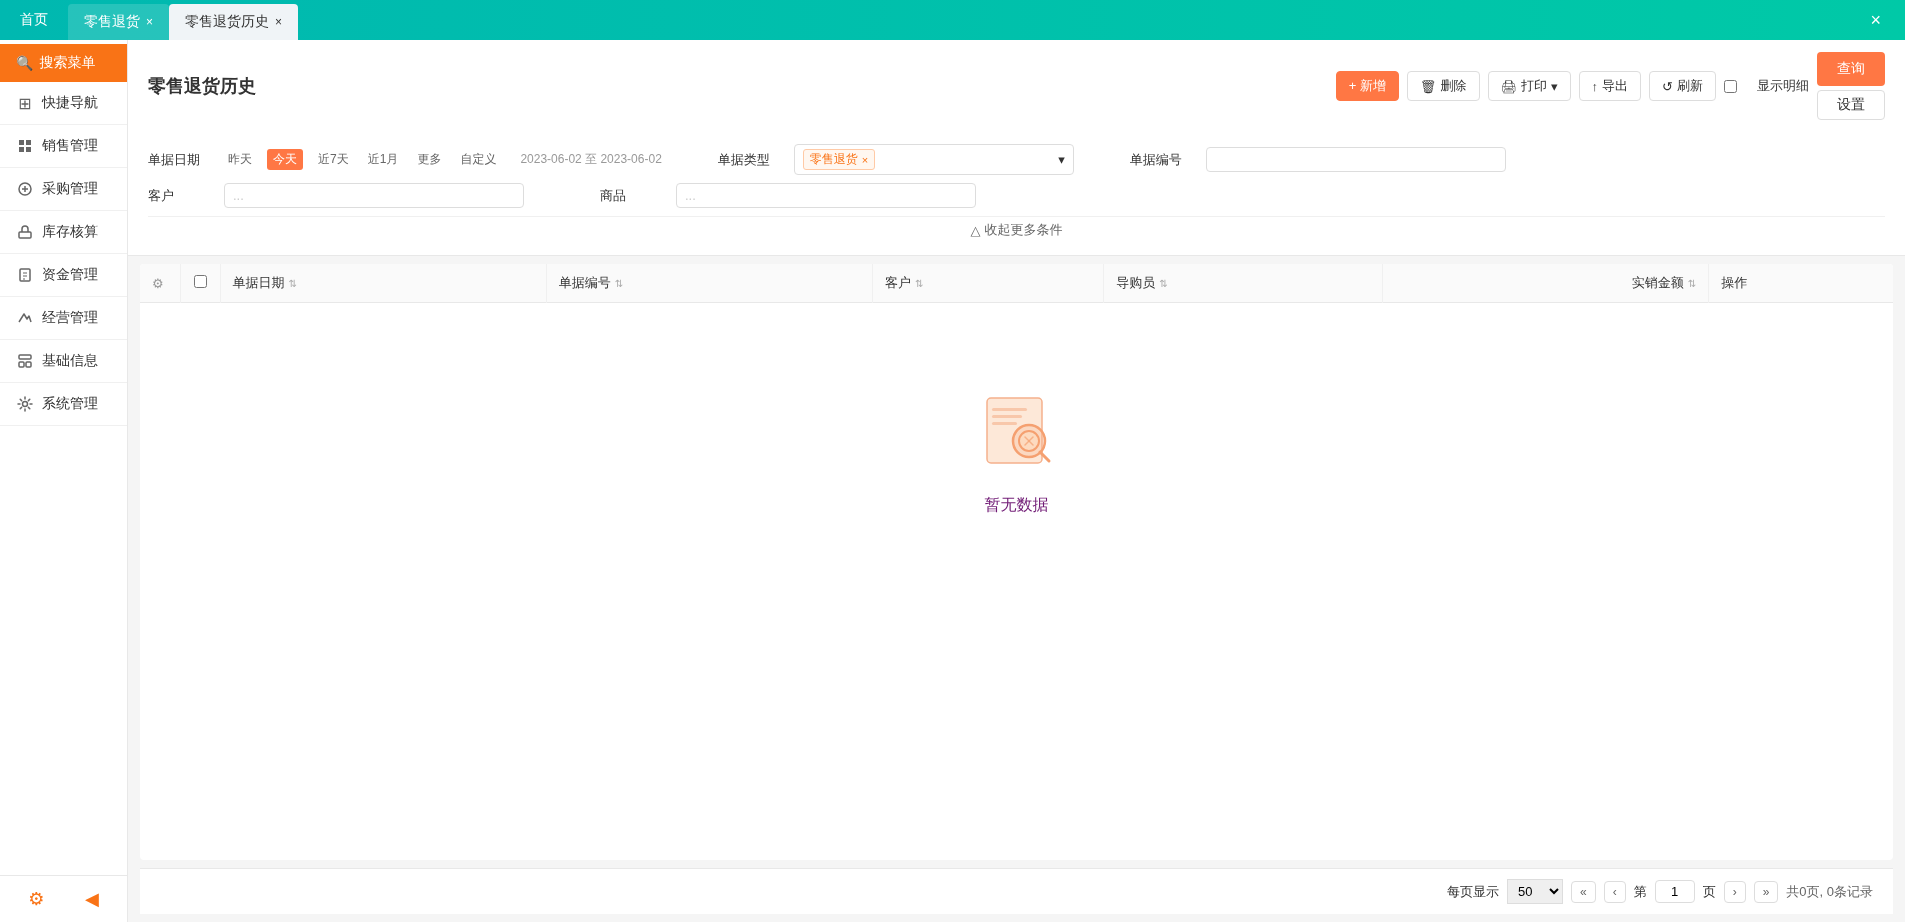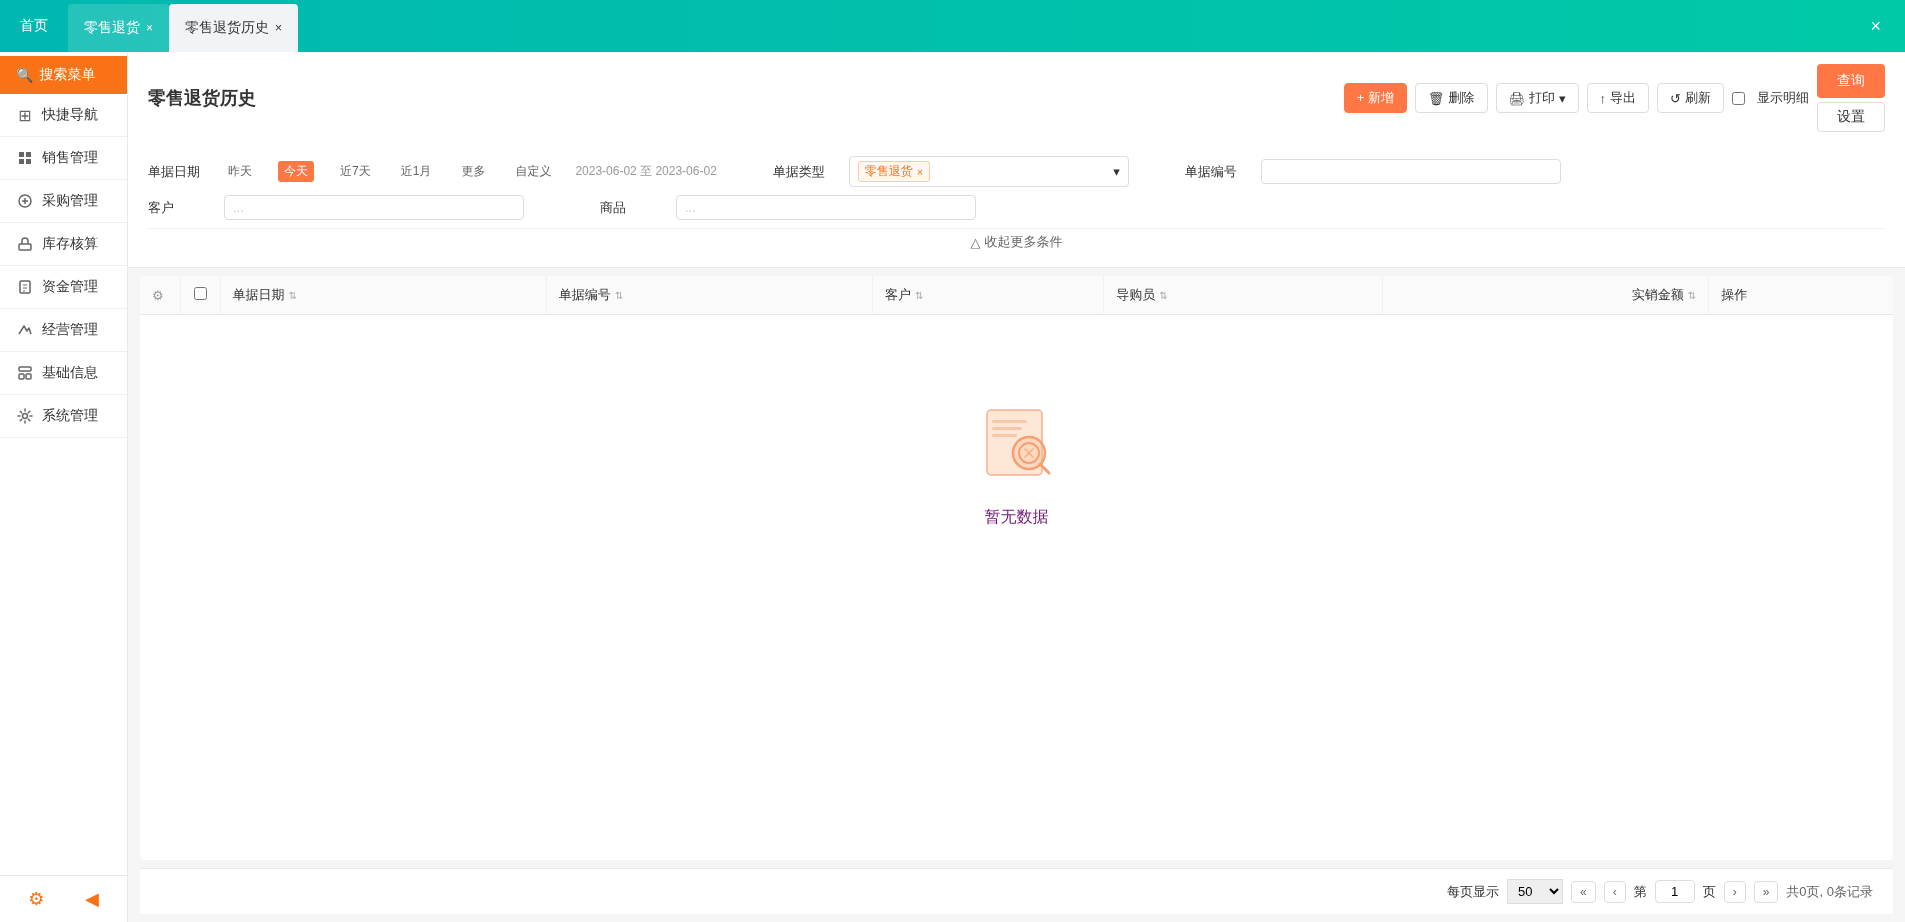--- a/index.html
+++ b/index.html
@@ -1,20 +1,20 @@
 <!DOCTYPE html>
 <html><head>
   <meta charset="utf-8">
   <style>
     * { box-sizing: border-box; margin: 0; padding: 0; font-family: "Microsoft YaHei", "PingFang SC", Arial, sans-serif; }
     body { width: 1905px; height: 922px; overflow: hidden; background: #f5f5f5; display: flex; flex-direction: column; }
 
     
     .top-bar {
-      height: 52px;
+      height: 40px;
       background: linear-gradient(to right, #00b8b0, #00c9a7);
       display: flex;
       padding: 0;
       flex-shrink: 0;
       gap: 20px;
     }
     .top-bar-tabs {
       display: flex;
       align-items: stretch;
       height: 100%;
@@ -187,21 +187,21 @@
       border: 1px solid #ddd;
       color: #333;
       padding: 5px 16px;
       border-radius: 4px;
       font-size: 14px;
       cursor: pointer;
     }
     .display-check {
       display: flex;
       align-items: center;
-      gap: 12px;
+      gap: 20px;
       font-size: 13px;
       color: #333;
     }
 
     
     .filter-area {
       padding: 12px 0;
     }
     .filter-row {
       display: flex;
@@ -211,21 +211,21 @@
     }
     .filter-label {
       font-size: 13px;
       color: #333;
       white-space: nowrap;
       min-width: 60px;
     }
     .date-shortcuts {
       display: flex;
       align-items: center;
-      gap: 22px;
+      gap: 11px;
     }
     .date-shortcut {
       font-size: 12px;
       color: #666;
       cursor: pointer;
       padding: 2px 4px;
     }
     .date-shortcut.active {
       background: #ff7744;
       color: #fff;

